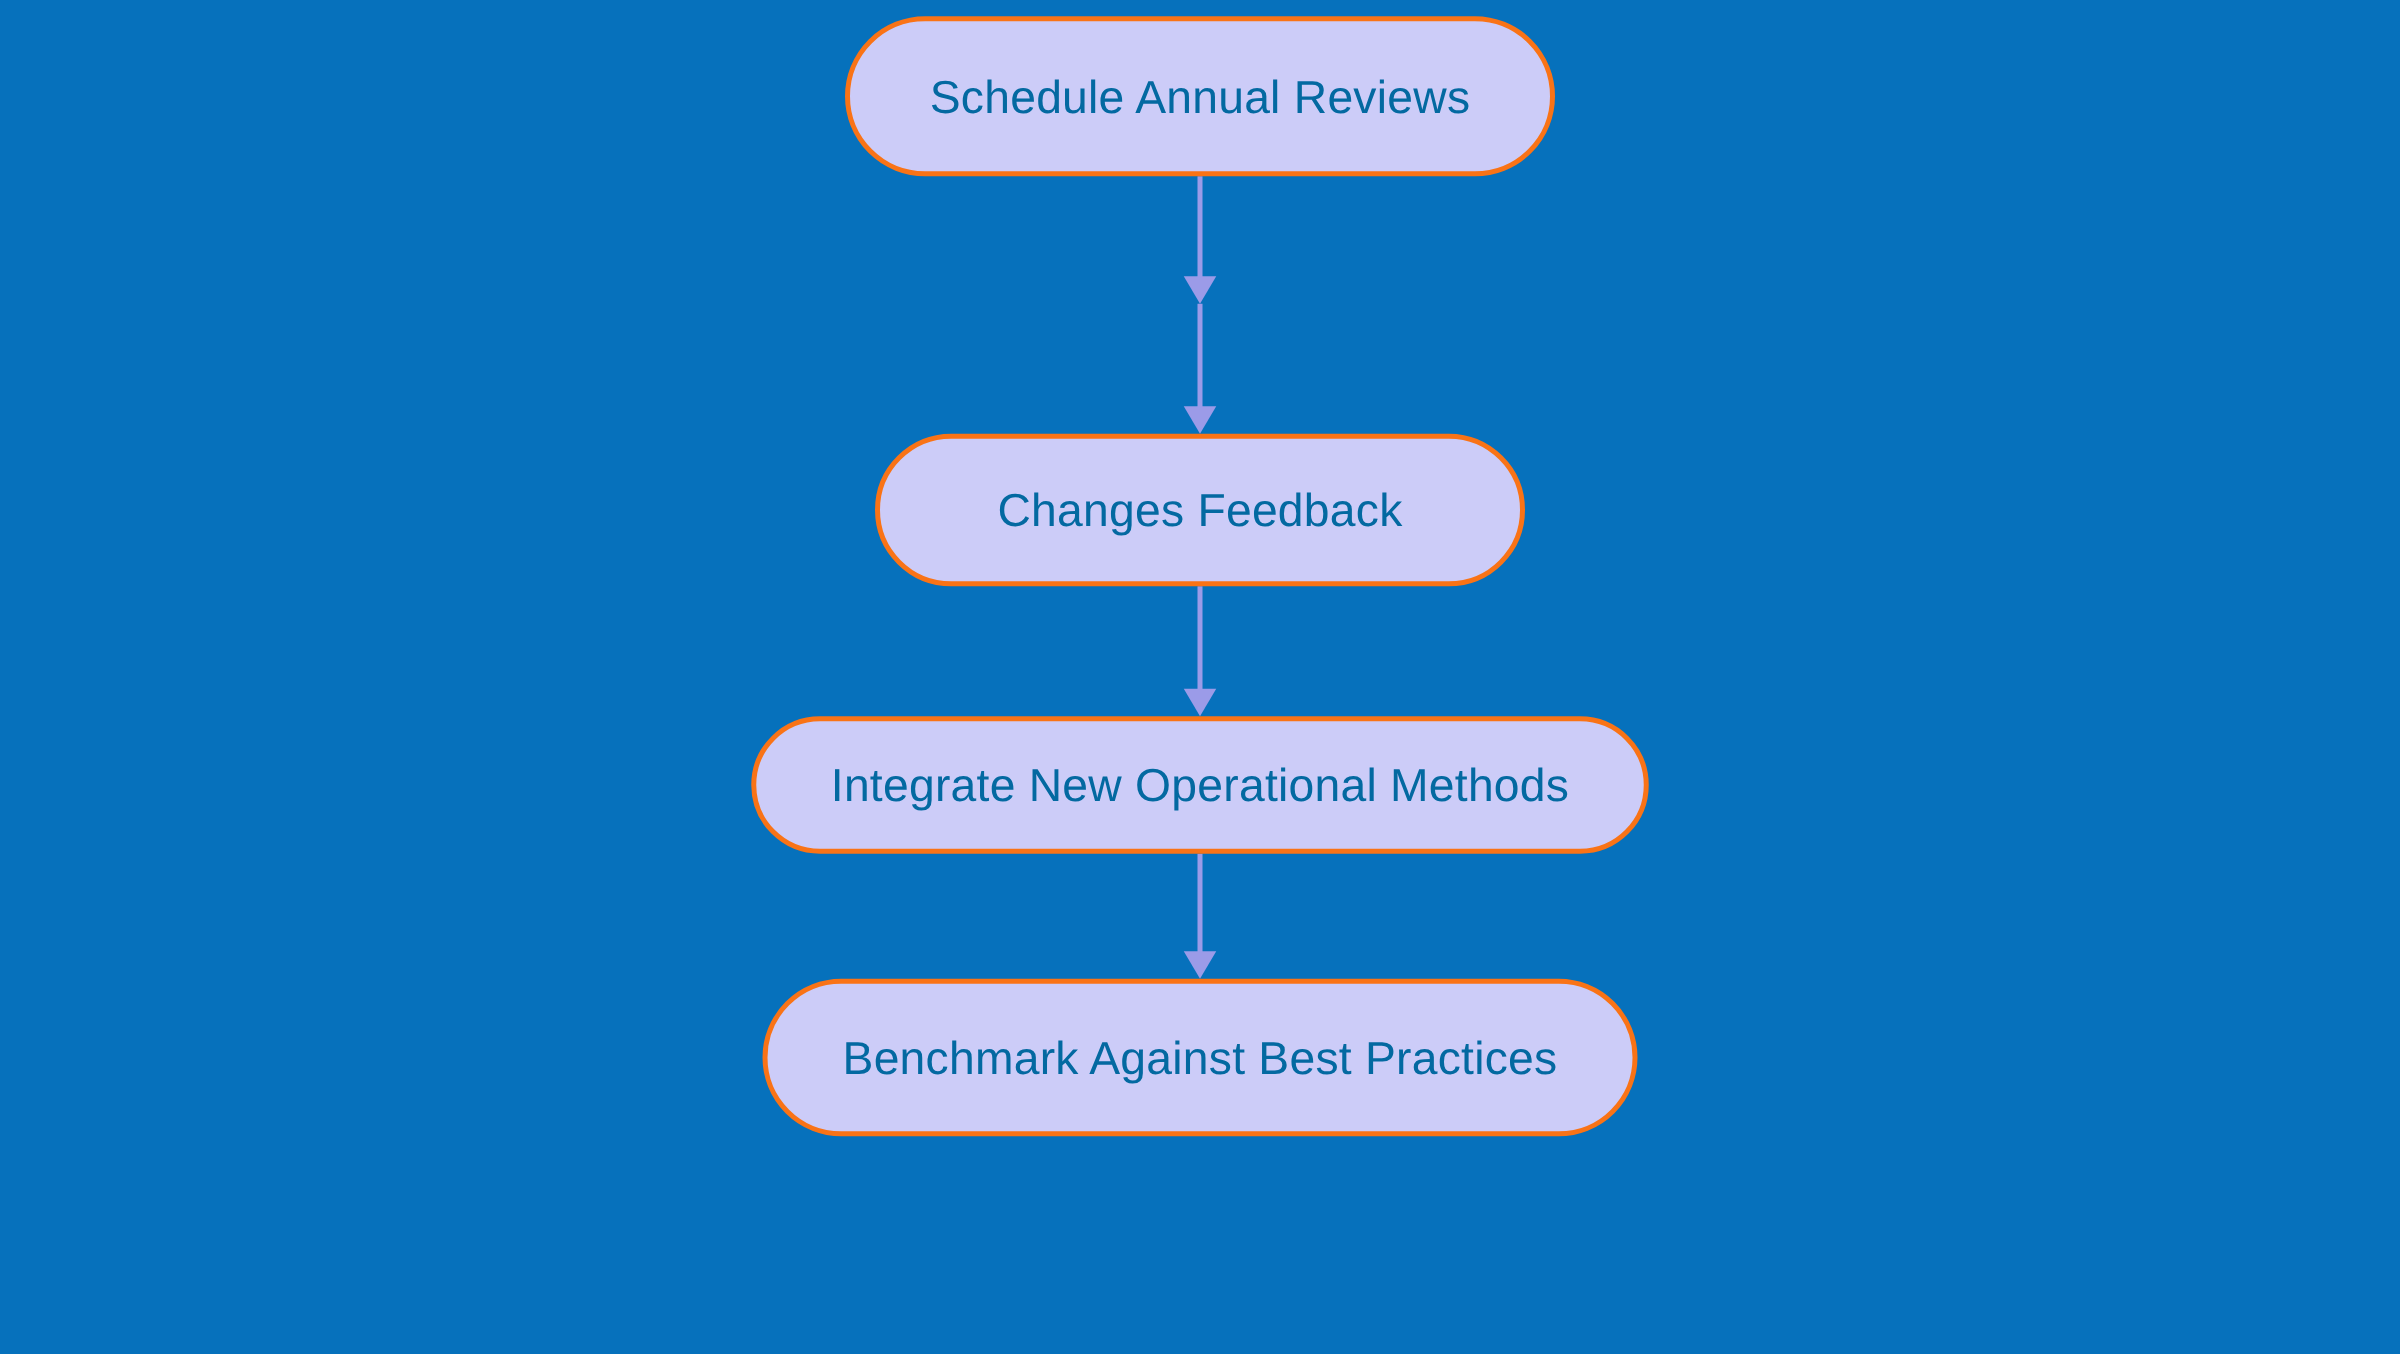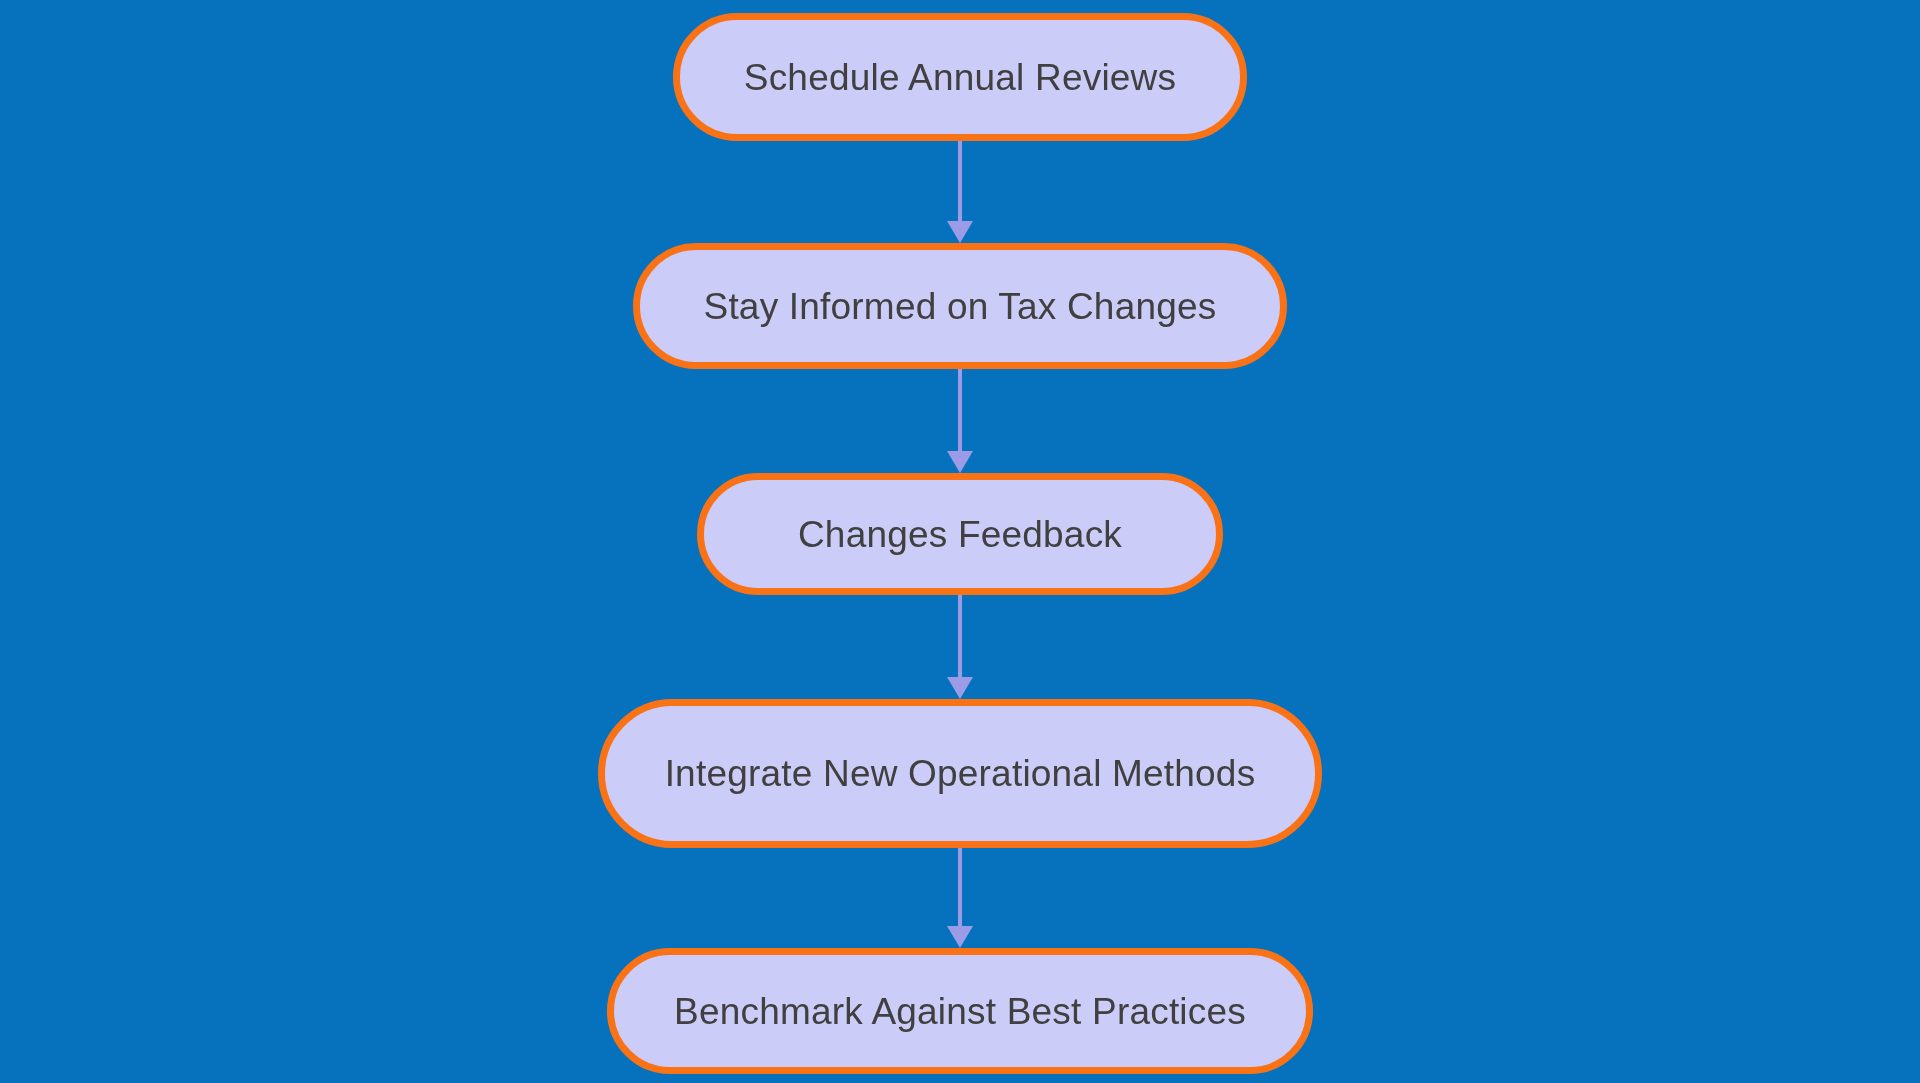--- a/index.html
+++ b/index.html
@@ -26,43 +26,43 @@
   .chain {
     position: relative;
     display: flex;
     flex-direction: column;
     align-items: center;
     width: 100%;
   }
   .node {
     position: relative;
     background: #ccccf8;
-    border: 7px solid #f97316;
+    border: 4px solid #f97316;
     border-radius: 999px;
-    color: #404040;
+    color: #0369a1;
     font-size: 37px;
     font-weight: 400;
     letter-spacing: 0.2px;
     line-height: 1;
     display: flex;
     align-items: center;
     justify-content: center;
     box-sizing: border-box;
     white-space: nowrap;
     z-index: 2;
   }
   .node-label {
     display: block;
     padding: 0 8px;
   }
   
   .node-0 { height: 128px; padding: 0 56px; margin-top: 13px; }
   .node-1 { height: 126px; padding: 0 56px; }
   .node-2 { height: 122px; padding: 0 86px; }
-  .node-3 { height: 149px; padding: 0 52px; text-align: center; }
+  .node-3 { height: 110px; padding: 0 52px; text-align: center; }
   .node-4 { height: 126px; padding: 0 52px; align-items: center; }
 
   .connector {
     position: relative;
     width: 24px;
     display: flex;
     flex-direction: column;
     align-items: center;
     z-index: 1;
   }
@@ -93,23 +93,20 @@
 
     <div class="node node-0">
       <span class="node-label">Schedule Annual Reviews</span>
     </div>
 
     <div class="connector connector-0">
       <div class="shaft"></div>
       <div class="head"></div>
     </div>
 
-    <div class="node node-1">
-      <span class="node-label">Stay Informed on Tax Changes</span>
-    </div>
 
     <div class="connector connector-1">
       <div class="shaft"></div>
       <div class="head"></div>
     </div>
 
     <div class="node node-2">
       <span class="node-label">Changes Feedback</span>
     </div>
 

